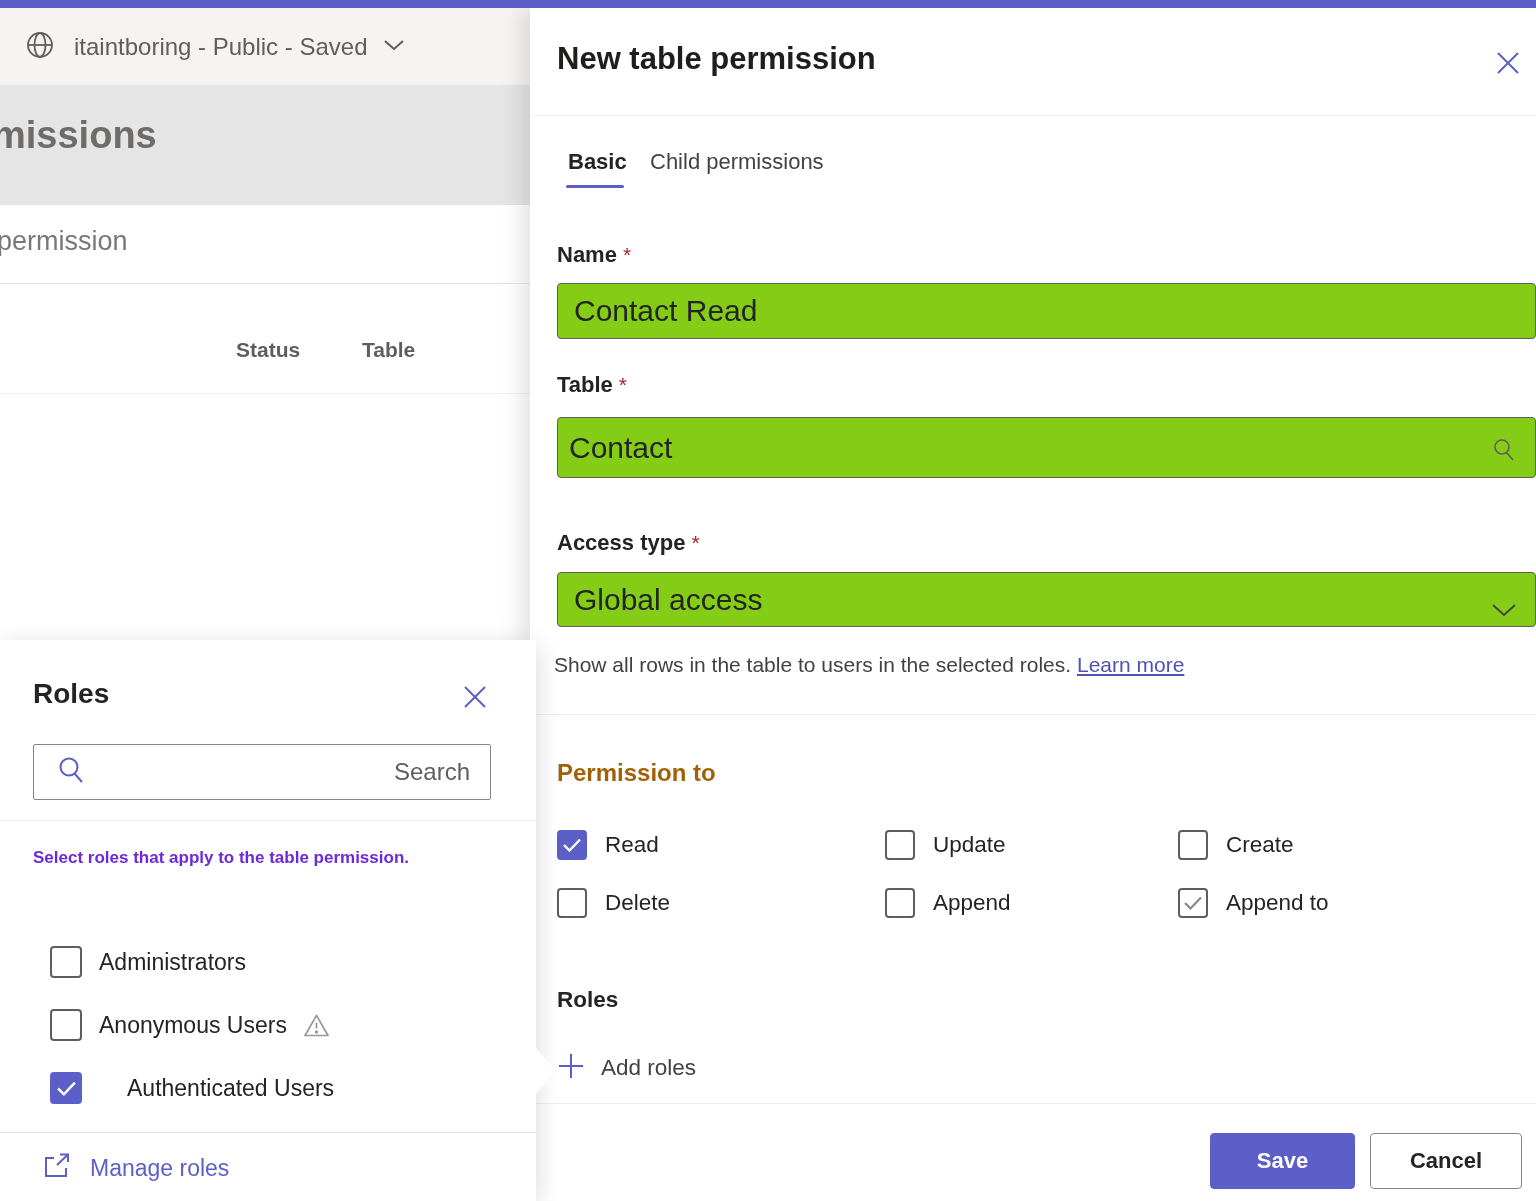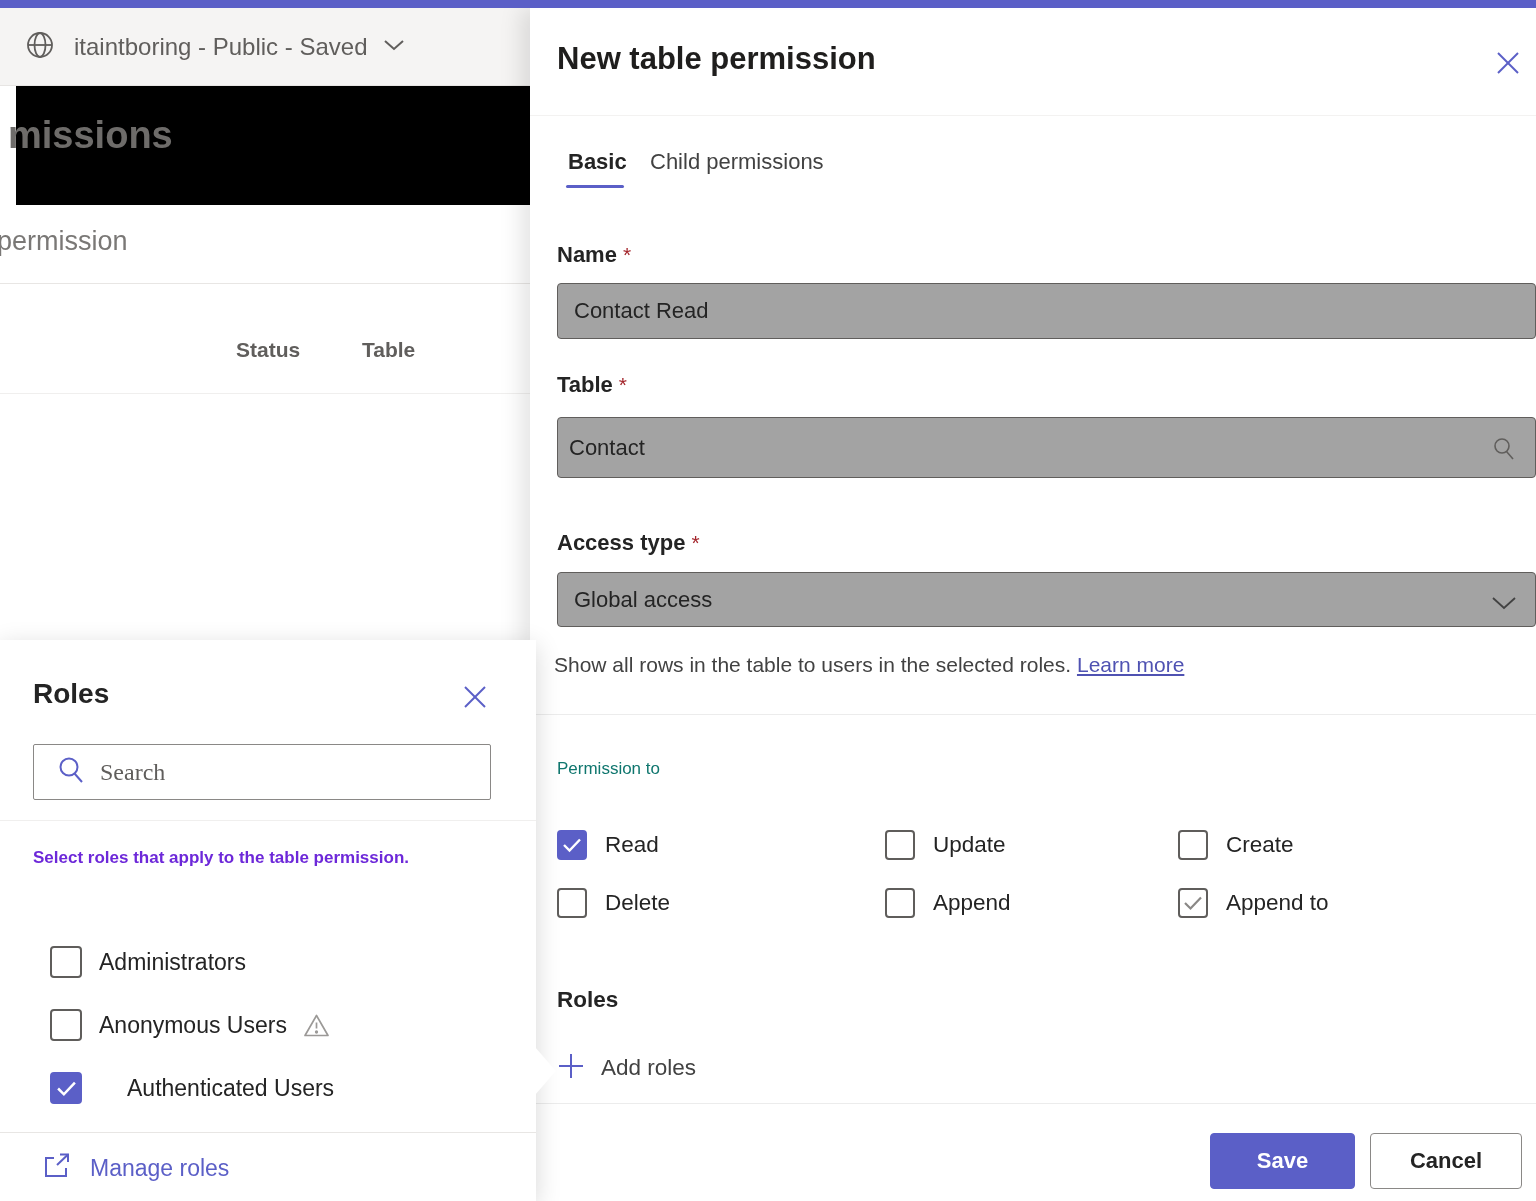--- a/index.html
+++ b/index.html
@@ -18,21 +18,21 @@
   .app-header {
     left:0; top:8px; width:1536px; height:78px;
     background:#f5f4f3; border-bottom:1px solid #e7e5e3;
     display:flex; align-items:center; z-index:1;
   }
   .app-header .globe { margin-left:24px; }
   .site-label { margin-left:18px; font-size:24px; color:#605e5c; }
   .site-chevron { margin-left:16px; }
 
   
-  .page-band { left:16px; top:86px; width:530px; height:119px; background:#000000; z-index:1; }
+  .page-band { left:0; top:86px; width:530px; height:119px; background:#e5e5e5; z-index:1; }
   .clipped-heading {
     position:absolute; left:-8px; top:28px;
     font-size:38px; font-weight:600; color:#6e6c6a; white-space:nowrap;
   }
   .clipped-toolbar { left:-3px; top:226px; font-size:27px; color:#7a7876; white-space:nowrap; z-index:1; }
   .divider-left-1 { left:0; top:283px; width:530px; height:1px; background:#e8e6e4; z-index:1; }
   .col-header { top:338px; font-size:21px; font-weight:600; color:#605e5c; z-index:1; }
   .col-status { left:236px; }
   .col-table  { left:362px; }
   .divider-left-2 { left:0; top:393px; width:530px; height:1px; background:#f0efee; z-index:1; }
@@ -49,41 +49,41 @@
 
   .tab { top:141px; font-size:22px; cursor:pointer;text-align:center; }
   .tab-basic { left:38px; font-weight:600; color:#242424; }
   .tab-child { left:120px; font-weight:400; color:#424242; }
   .tab-underline { left:36px; top:177px; width:58px; height:3px; background:#5b5fc7; border-radius:2px; }
 
   .field-label { left:27px; font-size:22px; font-weight:600; color:#242424; }
   .req { color:#a4262c; font-weight:400; margin-left:6px; font-size:21px; }
 
   .input-box {
-    left:27px; width:979px; background:#a3a3a3;
+    left:27px; width:979px; background:#84cc16;
     border:1px solid #605e5c; border-radius:4px;
-    font-size:22px; color:#242424; padding:0 52px 0 16px;
+    font-size:30px; color:#242424; padding:0 52px 0 16px;
     font-family:"Liberation Sans", sans-serif;
     display:flex; align-items:center;
   }
   input.input-box { outline:none; }
   .lbl-name { top:234px; }
   .box-name { top:275px; height:56px; }
   .lbl-table { top:364px; }
   .box-table { top:409px; height:61px;padding-left:11px; }
   .box-table .trail-icon { position:absolute; right:18px; top:18px; }
   .lbl-access { top:522px; }
   .box-access { top:564px; height:55px; }
   .box-access .trail-icon { position:absolute; right:18px; top:18px; }
 
   .helper { left:24px; top:645px; font-size:21px; color:#424242; }
   .helper a { color:#4f52b2; text-decoration:underline; cursor:pointer; }
   .panel-mid-divider { left:0; top:706px; width:1006px; height:1px; background:#ececec; }
 
-  .perm-label { left:27px; top:751px; font-size:17px; font-weight:400; color:#0f766e; }
+  .perm-label { left:27px; top:751px; font-size:24px; font-weight:700; color:#a16207; }
 
   .cb-row { display:flex; align-items:center; cursor:pointer; }
   .cb {
     width:30px; height:30px; border:2px solid #5f5d5b; border-radius:4px;
     background:#fff; flex:none; display:flex; align-items:center; justify-content:center;
   }
   .cb svg { display:none; }
   .cb.checked-filled { background:#5b5fc7; border-color:#5b5fc7; }
   .cb.checked-filled svg { display:block; stroke:#ffffff; }
   .cb.checked-outline svg { display:block; stroke:#8a8886; }
@@ -115,21 +115,21 @@
   .flyout-title { left:33px; top:38px; font-size:28px; font-weight:600; color:#242424; }
   .flyout-close { left:460px; top:42px; width:30px; height:30px; cursor:pointer; }
   .search-box {
     left:33px; top:104px; width:458px; height:56px;
     border:1px solid #8a8886; border-radius:2px; background:#fff;
     display:flex; align-items:center;
   }
   .search-box .mag { margin-left:22px; flex:none; }
   .search-input {
     border:none; outline:none; margin-left:14px; width:370px;
-    font-size:24px; color:#242424; font-family:Liberation Serif, serif;
+    font-size:24px; color:#242424; font-family:Liberation Sans, sans-serif;text-align:right;
   }
   .search-input::placeholder { color:#605e5c; }
   .flyout-divider-1 { left:0; top:180px; width:536px; height:1px; background:#f0efee; }
   .flyout-desc {
     left:33px; top:200px; width:430px;
     font-size:17px; font-weight:700; color:#6d28d9; line-height:36px;
   }
   .cb-lg { width:32px; height:32px; }
   .role-row { left:50px; }
   .role-r1 { top:306px; }  .role-r2 { top:369px; }  .role-r3 { top:432px;gap:28px; }

